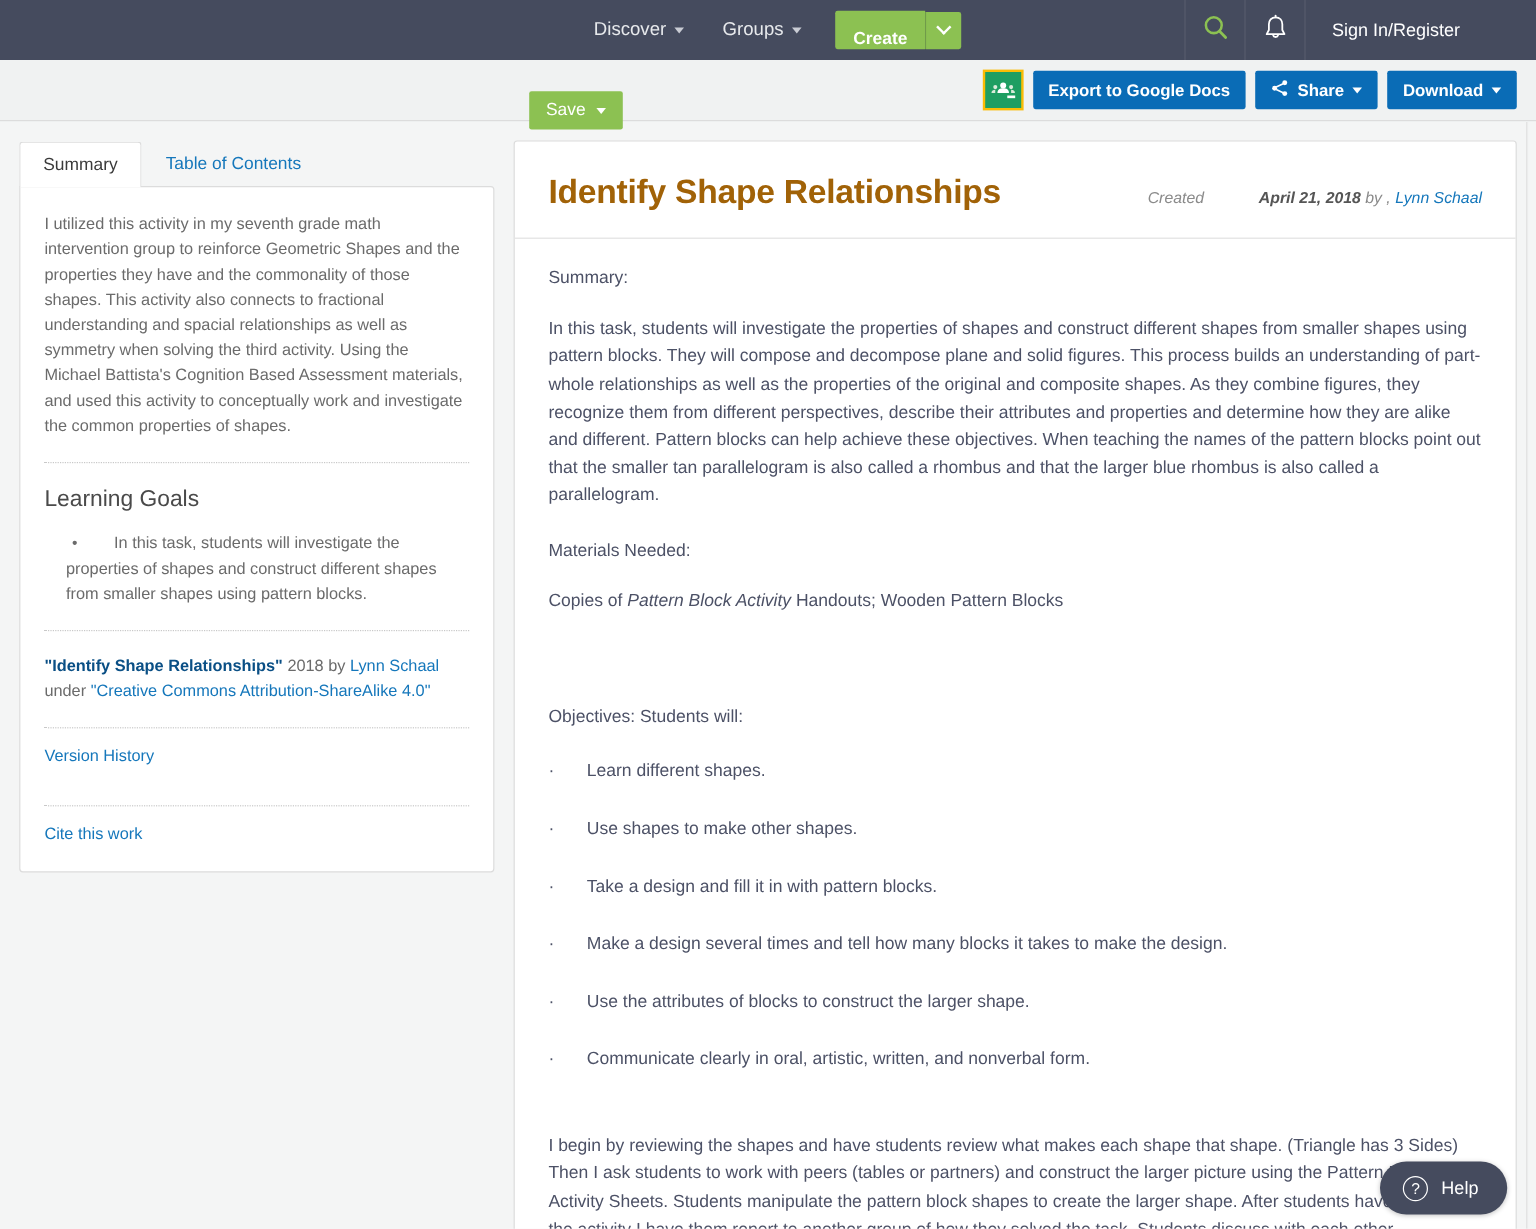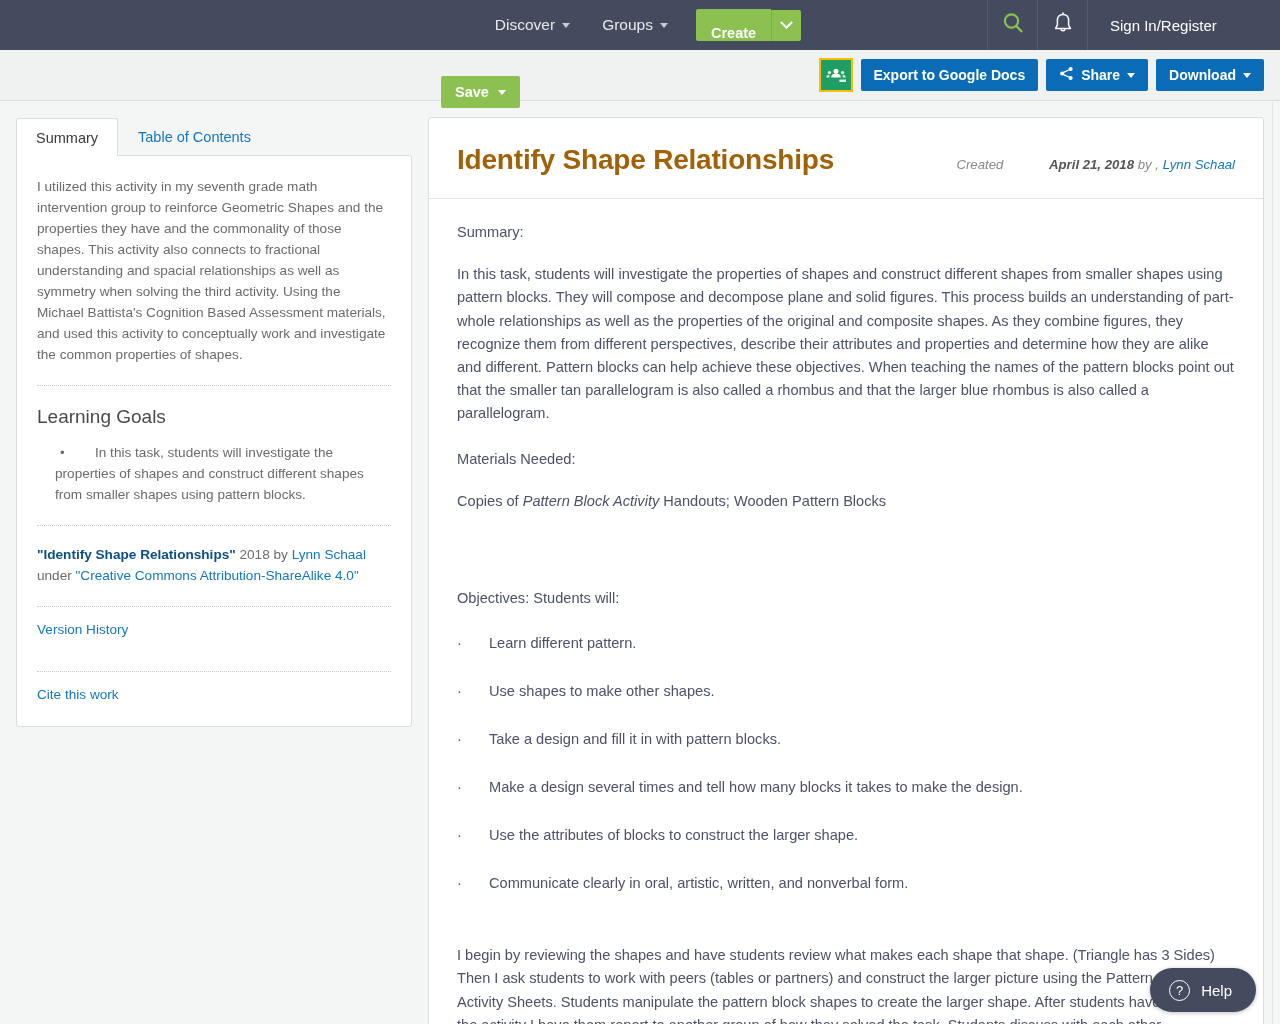--- a/index.html
+++ b/index.html
@@ -85,21 +85,21 @@
     height: 51px; width: 100%;
     background: #f0f2f2;
     border-bottom: 1px solid #dcdcdc;
     display: flex; align-items: center;
     position: relative;
   }
   .save-btn {
     position: absolute; left: 441px;
     background: #8cc152; color: #fff; border: none;
     height: 32px; padding: 0 14px;
-    font-size: 14.5px; font-weight: bold; cursor: pointer;
+    font-size: 14.5px; font-weight: normal; cursor: pointer;
     display: flex; align-items: center; gap: 9px; border-radius: 2px; margin-top: 34px;
   }
   .caret-w {
     width: 0; height: 0;
     border-left: 4.5px solid transparent;
     border-right: 4.5px solid transparent;
     border-top: 5px solid #fff;
   }
   .toolbar-right {
     position: absolute; right: 16px;
@@ -362,21 +362,21 @@
 
       <p class="p tight">Materials Needed:</p>
       <p class="p"><span>Copies of </span><span class="ital">Pattern Block Activity</span><span> Handouts; Wooden Pattern Blocks</span></p>
 
       <div class="spacer-lg"></div>
 
       <p class="p">Objectives:  Students will:</p>
 
       <div class="obj-row">
         <span class="obj-dot">·</span>
-        <span>Learn different pattern.</span>
+        <span>Learn different shapes.</span>
       </div>
       <div class="obj-row">
         <span class="obj-dot">·</span>
         <span>Use shapes to make other shapes.</span>
       </div>
       <div class="obj-row">
         <span class="obj-dot">·</span>
         <span>Take a design and fill it in with pattern blocks.</span>
       </div>
       <div class="obj-row">

